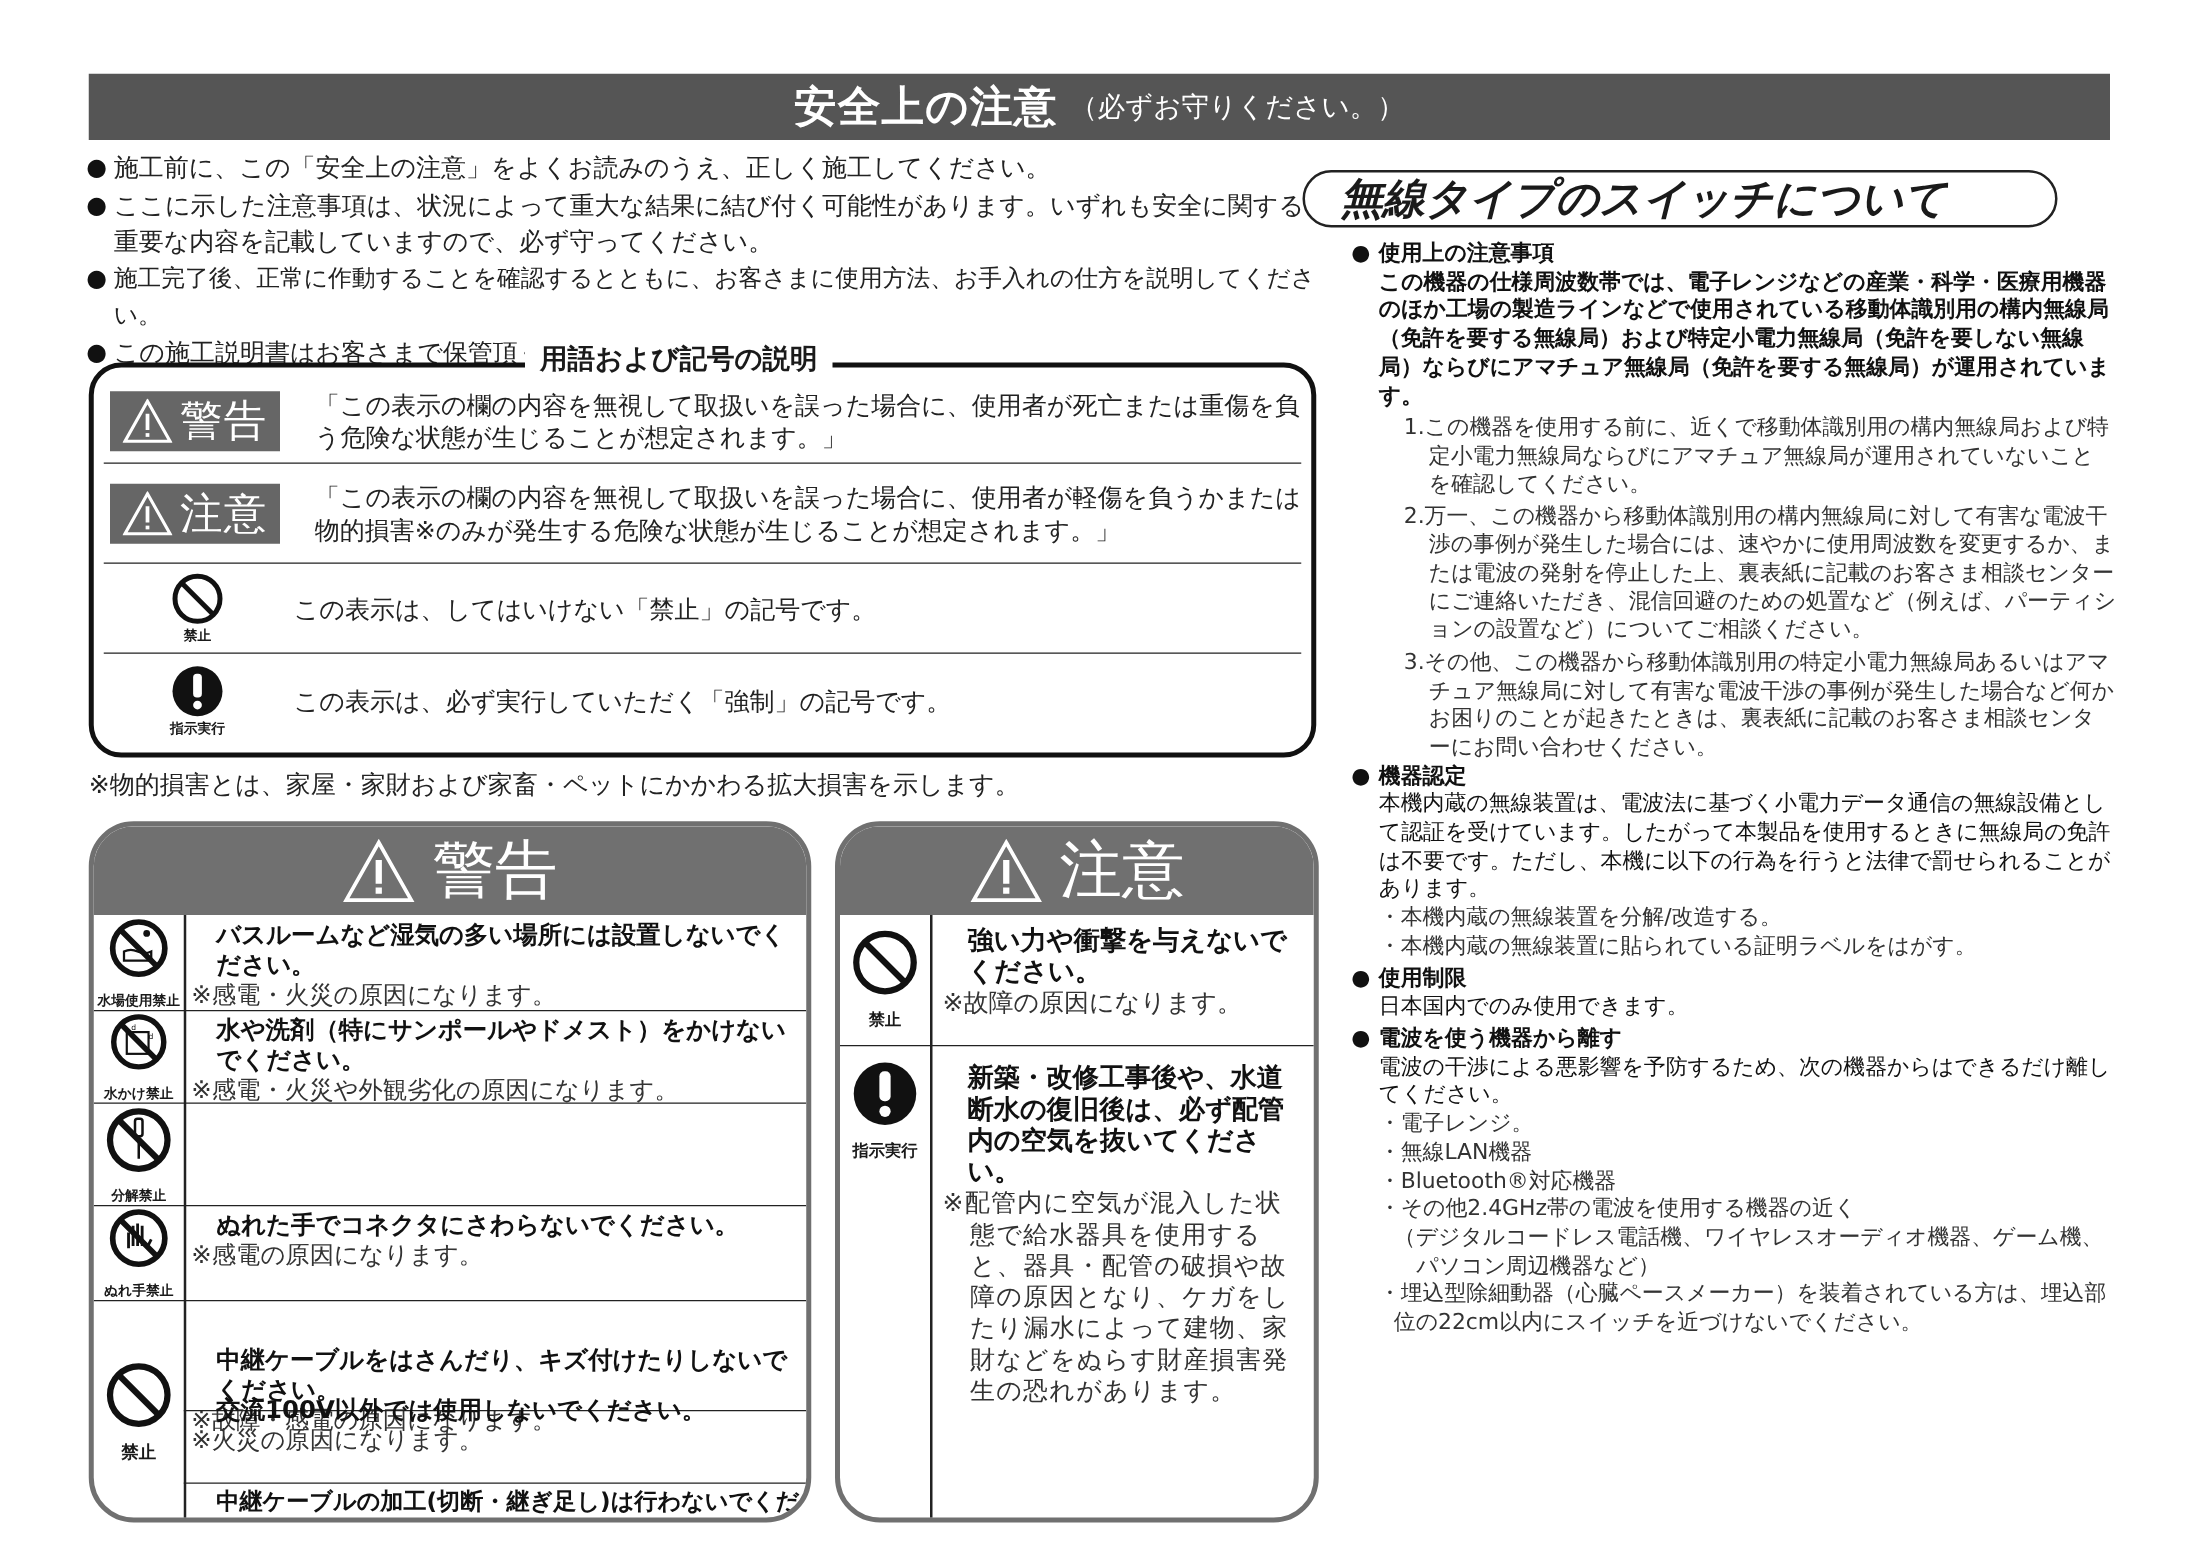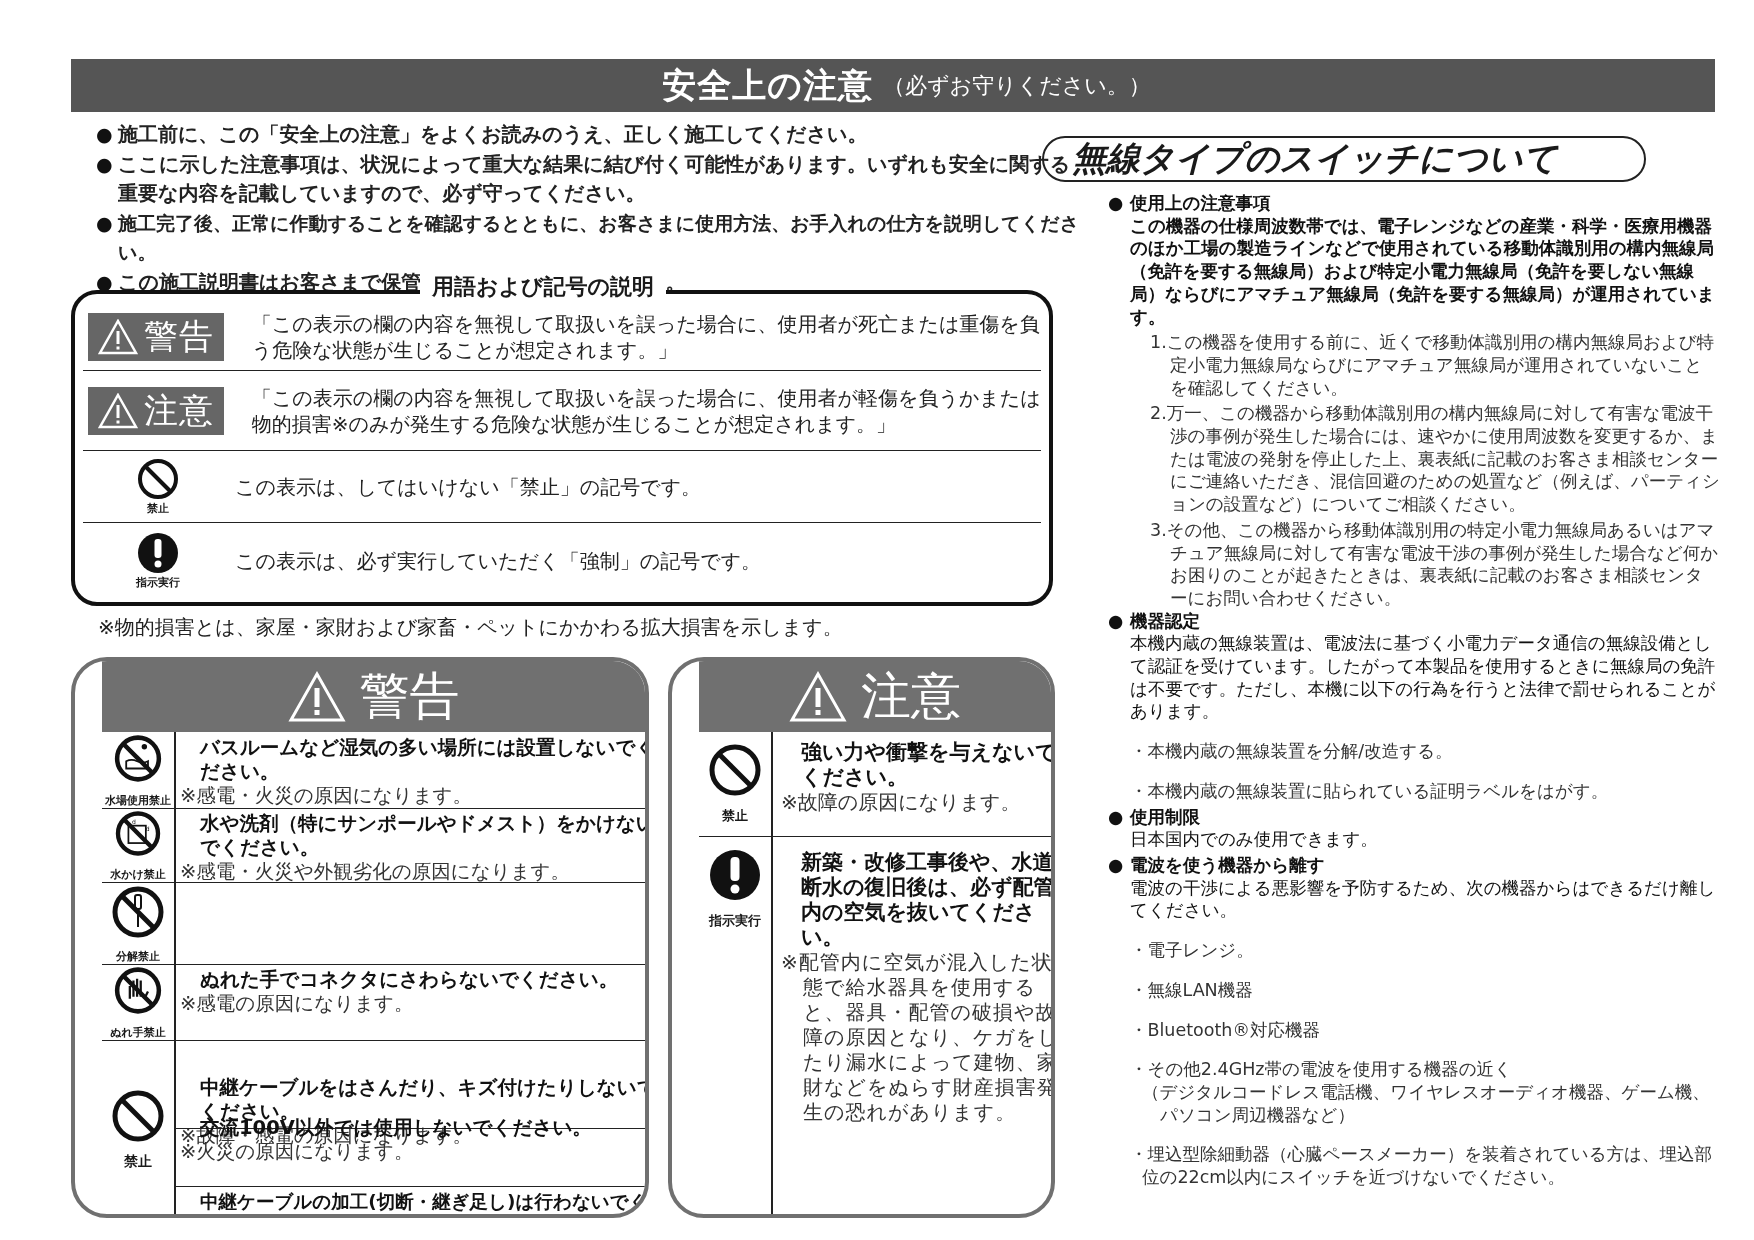--- a/index.html
+++ b/index.html
@@ -1,25 +1,25 @@
 <!DOCTYPE html>
 <html><head>
 <meta charset="utf-8">
 <style>
   html,body{margin:0;padding:0;background:#fff;}
   body{width:1754px;height:1240px;position:relative;overflow:hidden;
        font-family:"DejaVu Sans","Liberation Sans",sans-serif;color:#1a1a1a;}
-  .abs{position:absolute;padding-left:27px;}
+  .abs{position:absolute;}
   
   .banner{left:71px;top:59px;width:1617px;height:53px;background:#555555;color:#fff;
           display:flex;align-items:center;justify-content:center;}
   .banner .t{font-size:34px;font-weight:bold;letter-spacing:1px;}
   .banner .s{font-size:22px;margin-left:10px;}
   
-  .intro{left:71px;top:120px;width:990px;font-size:20px;line-height:29px;color:#222;font-weight:bold;}
+  .intro{left:71px;top:120px;width:990px;font-size:20px;line-height:29px;color:#222;}
   .intro .b{position:relative;padding-left:20px;margin:0 0 1px 0;}
   .intro .b:before{content:"●";position:absolute;left:-2px;top:0;font-size:19px;color:#111;}
   
   .legend-title{left:420px;top:272px;background:#fff;padding:0 12px;font-size:22px;font-weight:bold;z-index:3;}
   .legend{left:71px;top:290px;width:982px;height:316px;border:4px solid #111;border-radius:26px;box-sizing:border-box;}
   .legend .row{position:absolute;left:8px;right:8px;display:flex;align-items:center;}
   .legend .row.sep{border-bottom:1.5px solid #222;}
   .sigbox{width:136px;height:48px;background:#666;color:#fff;display:flex;align-items:center;justify-content:center;margin-left:5px;}
   .sigbox .tri{width:40px;height:36px;margin-right:6px;}
   .sigbox .w{font-size:34px;letter-spacing:1px;}
@@ -40,21 +40,21 @@
   .note{font-size:19.5px;line-height:24px;color:#333;}
   .vline{position:absolute;width:1.5px;background:#222;}
   
   .rtitle{left:1042px;top:136px;width:604px;height:46px;border:2px solid #222;border-radius:24px;box-sizing:border-box;
           display:flex;align-items:center;padding-left:28px;font-size:34px;font-weight:bold;font-style:italic;}
   .rcol{left:1083px;top:192px;width:610px;font-size:17.5px;line-height:22.7px;color:#222;}
   .rcol .h{font-weight:bold;position:relative;padding-left:20px;color:#111;}
   .rcol .h:before{content:"●";position:absolute;left:-2px;top:0;}
   .rcol .bp{padding-left:20px;font-weight:normal;color:#111;}
   .rcol .np{padding-left:40px;text-indent:-20px;margin-left:20px;color:#333;}
-  .rcol .dl{padding-left:32px;text-indent:-12px;margin-left:0;color:#333;margin-top:17px;}
+  .rcol .dl{padding-left:32px;text-indent:-12px;margin-left:0;color:#333;}
   .rcol .dl2{padding-left:50px;text-indent:-18px;color:#333;}
   .gap{height:3px;}
 </style>
 </head>
 <body>
 
 <div class="abs banner">
   <span class="t">安全上の注意</span>
   <span class="s">（必ずお守りください。）</span>
 </div>

